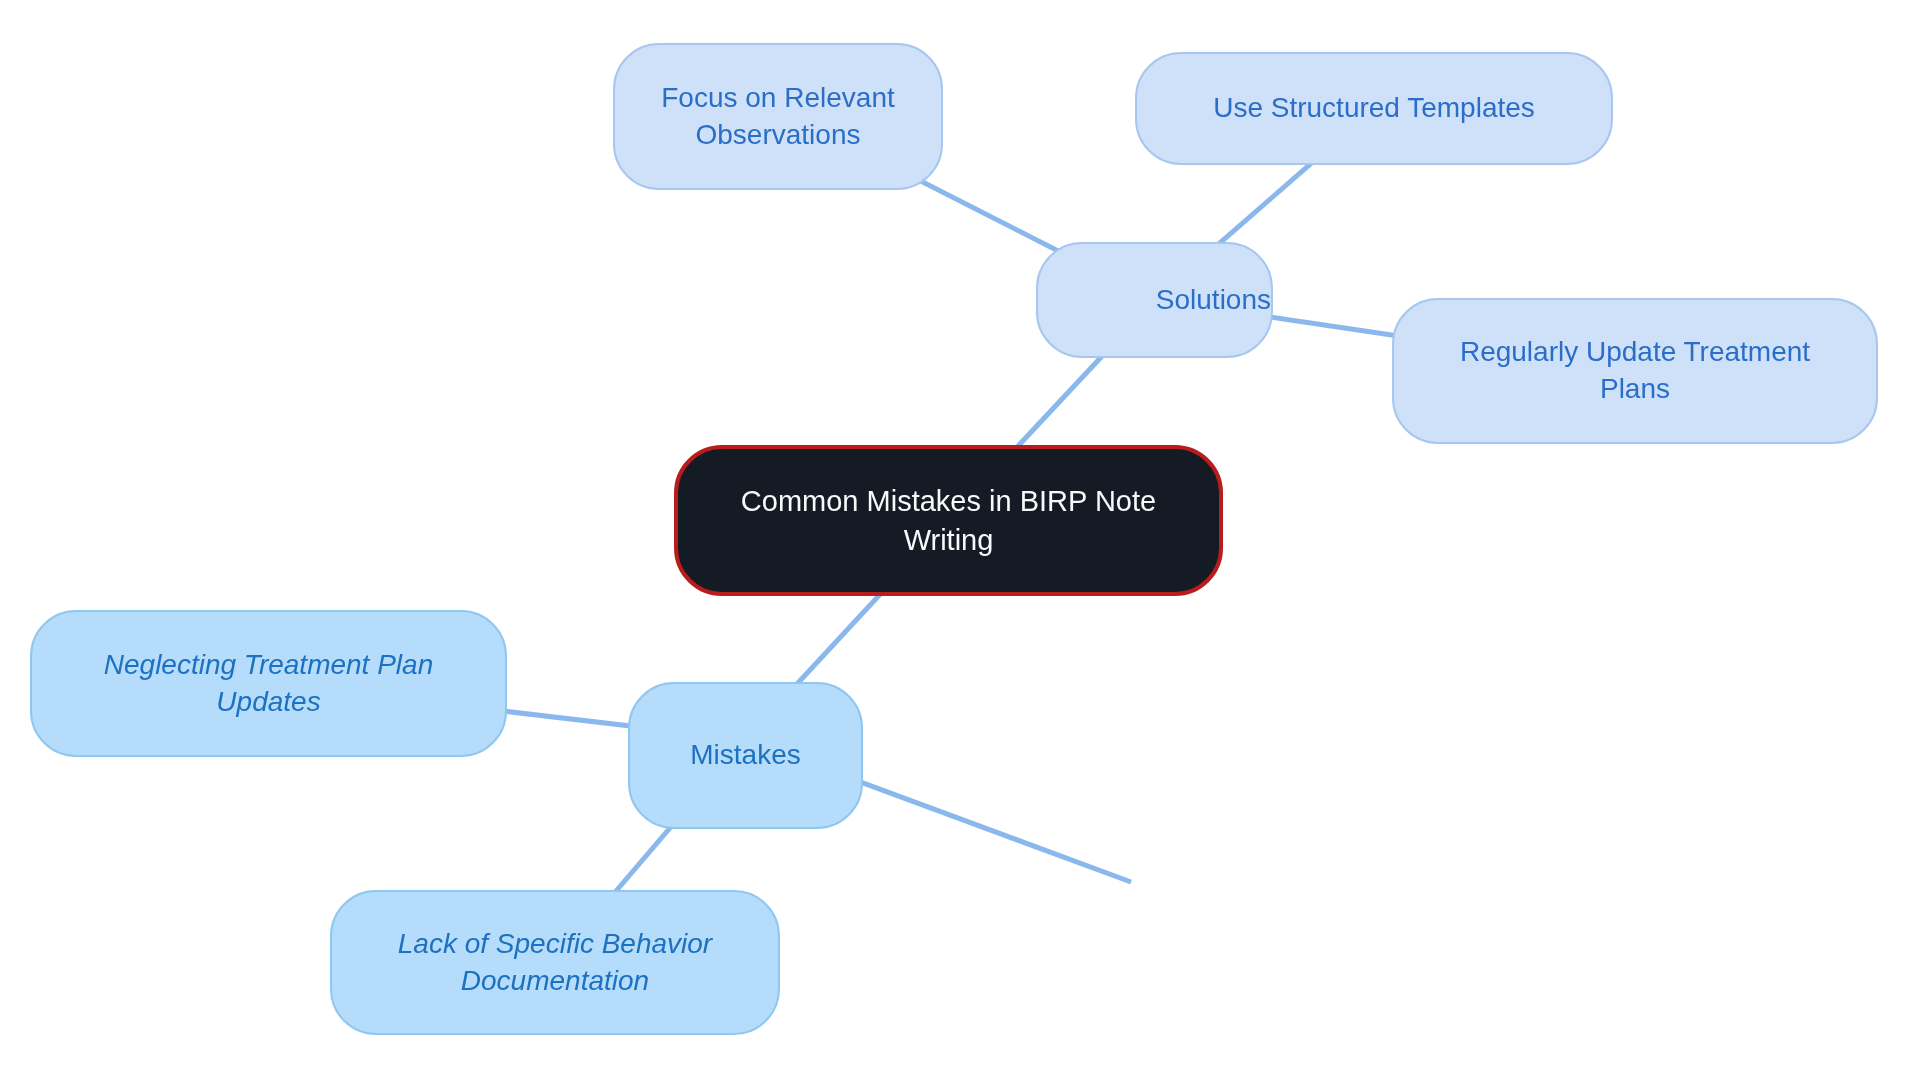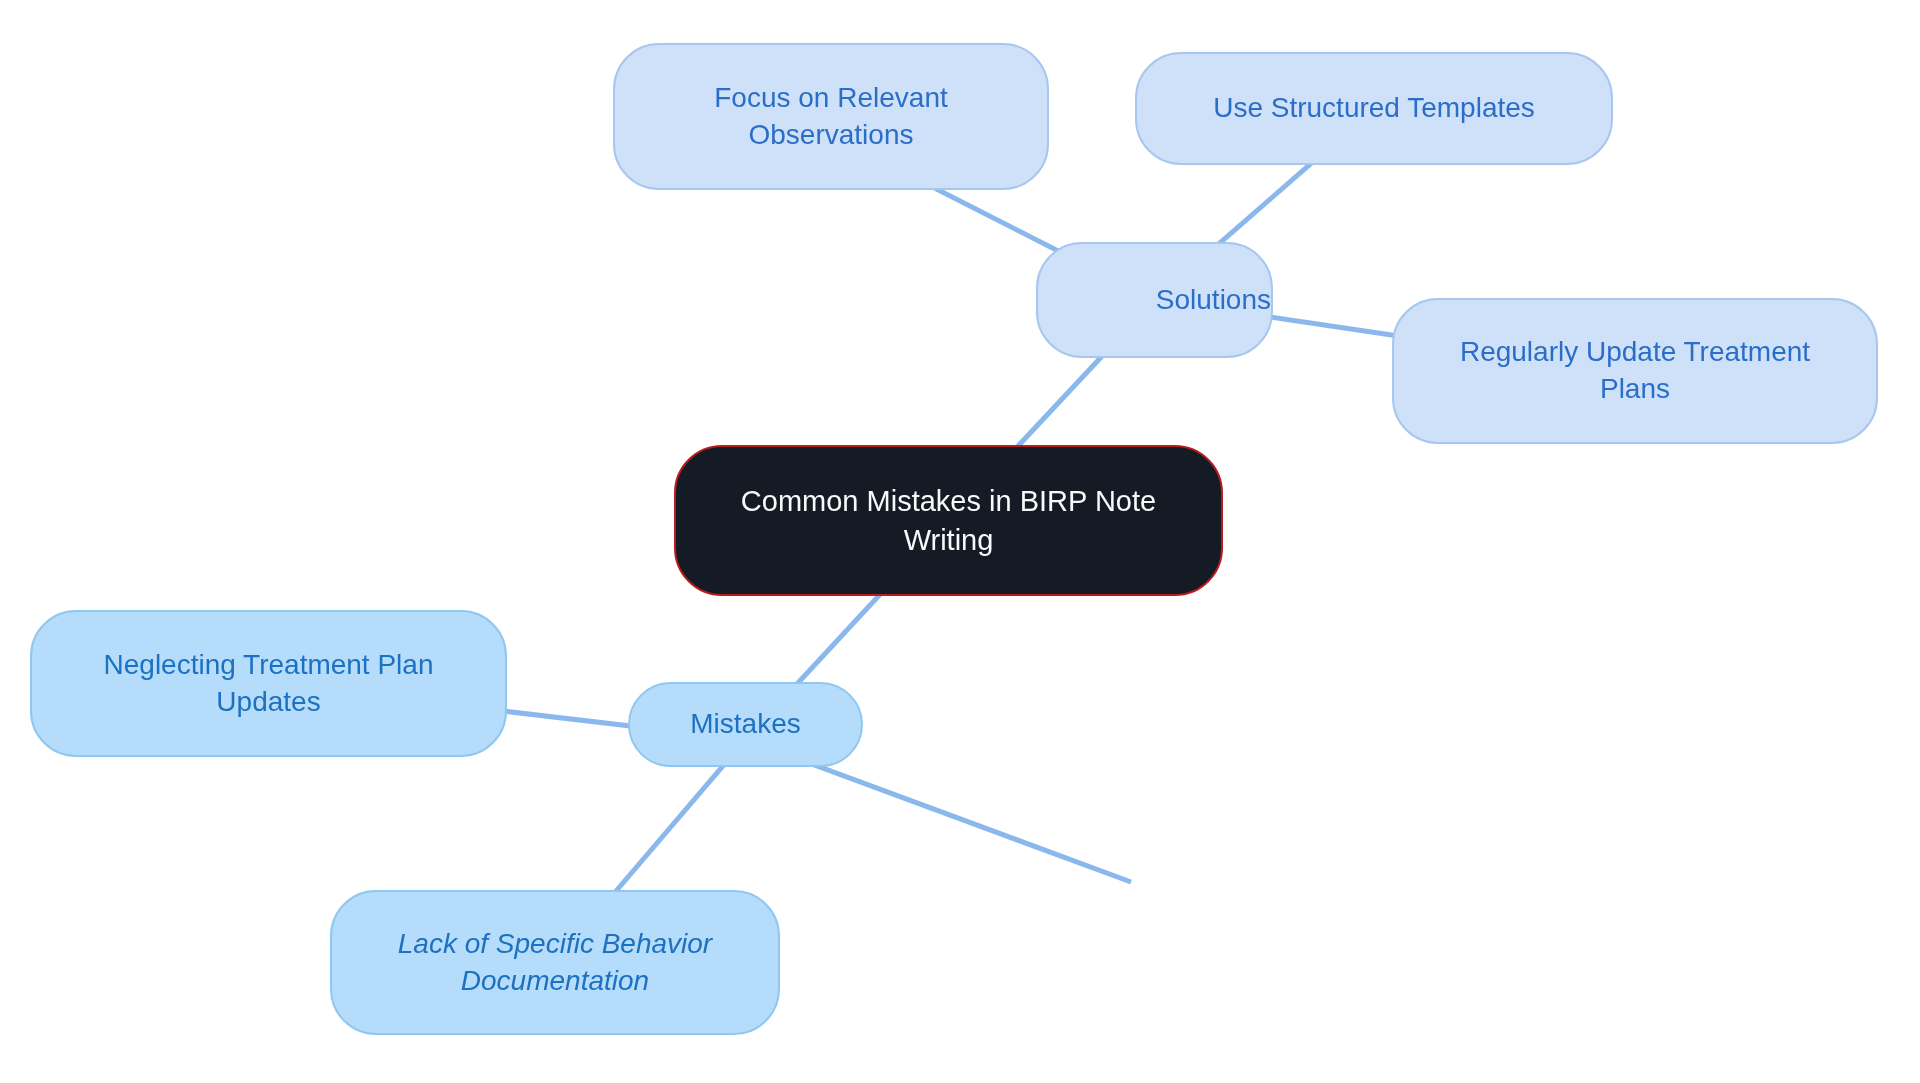--- a/index.html
+++ b/index.html
@@ -32,43 +32,43 @@
     text-align: center;
     box-sizing: border-box;
     border-radius: 46px;
     font-size: 28px;
     line-height: 1.32;
     cursor: default;
   }
   .node-central {
     background: var(--central-fill, #141b24);
     color: var(--central-text, #f7f9fb);
-    border: 2px solid #b91c1c;
+    border: 4px solid #b91c1c;
     border-radius: 48px;
     font-size: 29px;
     padding: 0 52px;
   }
   .branch-solutions {
     background: var(--sol-fill, #cee1f8);
     border: 2.5px solid var(--sol-border, #a7c7ef);
     color: var(--sol-text, #2a6ec8);
   }
   .branch-mistakes {
     background: var(--mis-fill, #b5dcfa);
     border: 2.5px solid var(--mis-border, #8fc7f0);
     color: var(--mis-text, #1d71c1);
   }
   
   #n-central     { left: 674px;  top: 445px; width: 549px; height: 151px; }
   #n-solutions   { left: 1036px; top: 242px; width: 237px; height: 116px; justify-content: flex-end; }
-  #n-focus       { left: 613px;  top: 43px;  width: 436px; height: 147px; padding: 12px 28px; }
+  #n-focus       { left: 613px;  top: 43px;  width: 330px; height: 147px; padding: 12px 28px; }
   #n-templates   { left: 1135px; top: 52px;  width: 478px; height: 113px; padding: 16px 30px; }
   #n-plans       { left: 1392px; top: 298px; width: 486px; height: 146px; padding: 16px 35px; }
-  #n-mistakes    { left: 628px;  top: 682px; width: 235px; height: 85px; }
-  #n-neglecting  { left: 30px;   top: 610px; width: 477px; height: 147px; padding: 0 45px; }
+  #n-mistakes    { left: 628px;  top: 682px; width: 235px; height: 147px; }
+  #n-neglecting  { left: 30px;   top: 610px; width: 477px; height: 147px; padding: 0 45px; font-style: italic; }
   #n-lack        { left: 330px;  top: 890px; width: 450px; height: 145px; padding: 0 35px; font-style: italic; }
   #n-overloading { left: 945px;  top: 827px; width: 372px; height: 110px; padding: 0 30px; }
 </style>
 </head>
 <body>
 
 <div id="canvas" style="--bg: #ffffff; --central-fill: #141b24; --central-text: #f7f9fb; --sol-fill: #cee1f8; --sol-border: #a7c7ef; --sol-text: #2a6ec8; --mis-fill: #b5dcfa; --mis-border: #8fc7f0; --mis-text: #1d71c1;">
 
   <svg id="edges" xmlns="http://www.w3.org/2000/svg">
       <line x1="948.5" y1="520.5" x2="1154.5" y2="300" stroke="#8ab8ec" stroke-width="5"></line>

